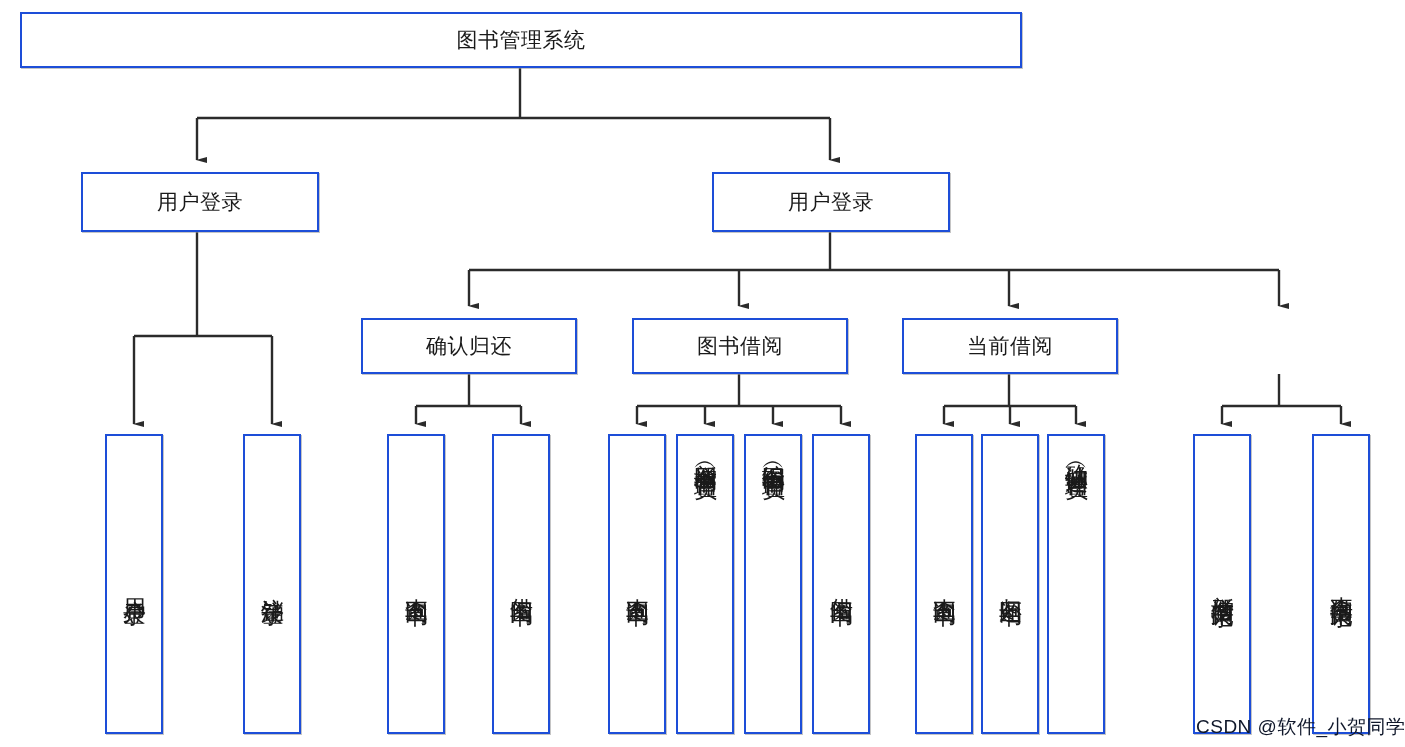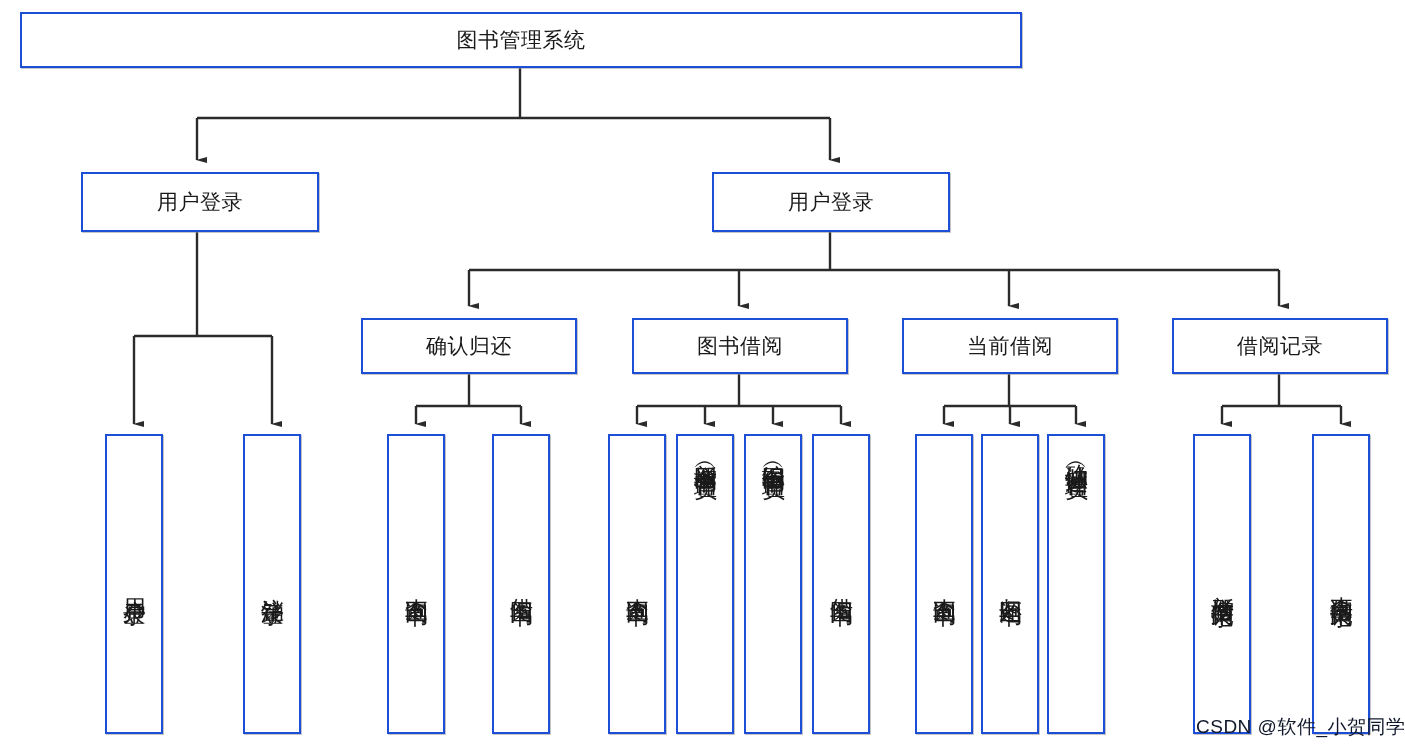--- a/index.html
+++ b/index.html
@@ -138,23 +138,20 @@
 
   <div class="node horiz" style="left:361px; top:318px; width:216px; height:56px;">
     <span class="label">确认归还</span>
   </div>
   <div class="node horiz" style="left:902px; top:318px; width:216px; height:56px;">
     <span class="label">当前借阅</span>
   </div>
   <div class="node horiz" style="left:632px; top:318px; width:216px; height:56px;">
     <span class="label">图书借阅</span>
   </div>
-  <div class="node horiz" style="left:1172px; top:318px; width:216px; height:56px;">
-    <span class="label">借阅记录</span>
-  </div>
 
   <div class="node vert center" style="left:105px; top:434px; width:58px; height:300px;">
     <span class="label">用户登录</span>
   </div>
   <div class="node vert center" style="left:243px; top:434px; width:58px; height:300px;">
     <span class="label">注销登录</span>
   </div>
 
   <div class="node vert center" style="left:387px; top:434px; width:58px; height:300px;">
     <span class="label">查询图书</span>

